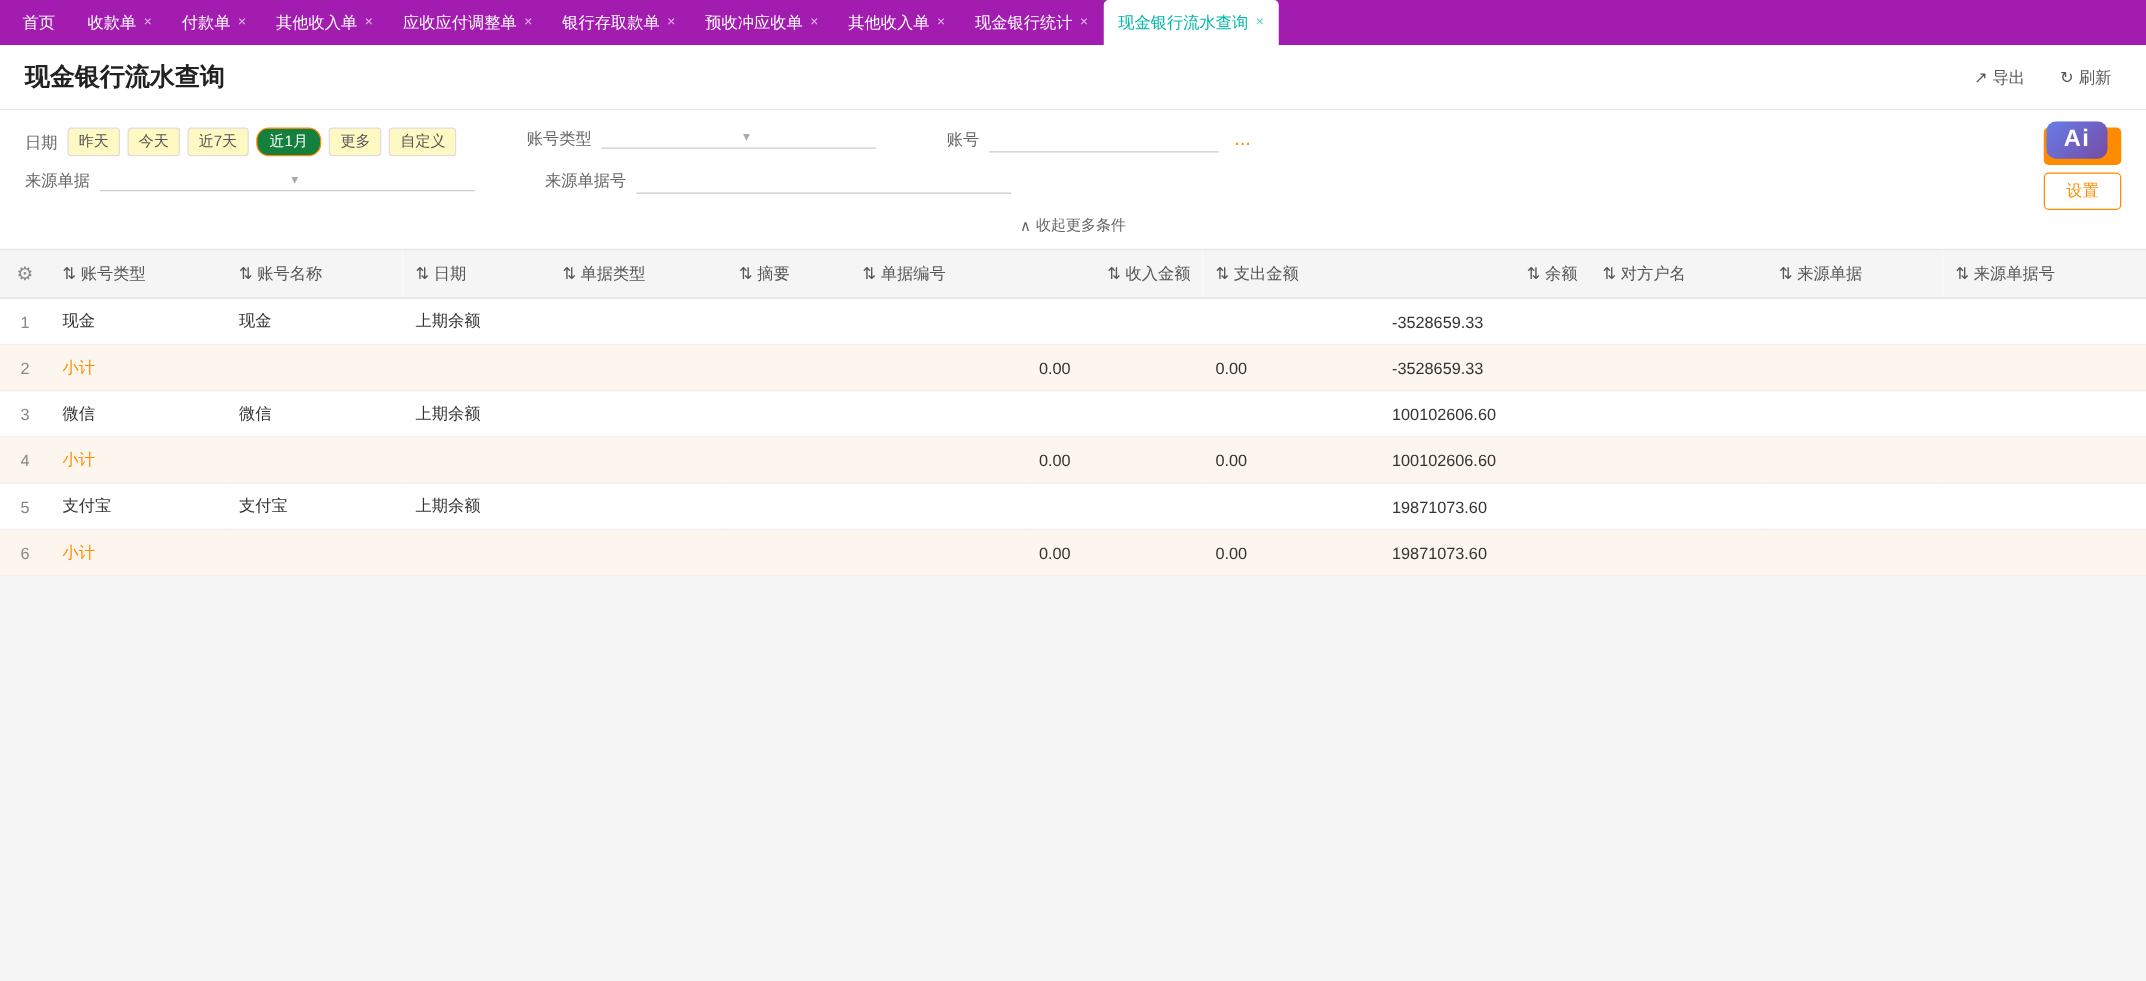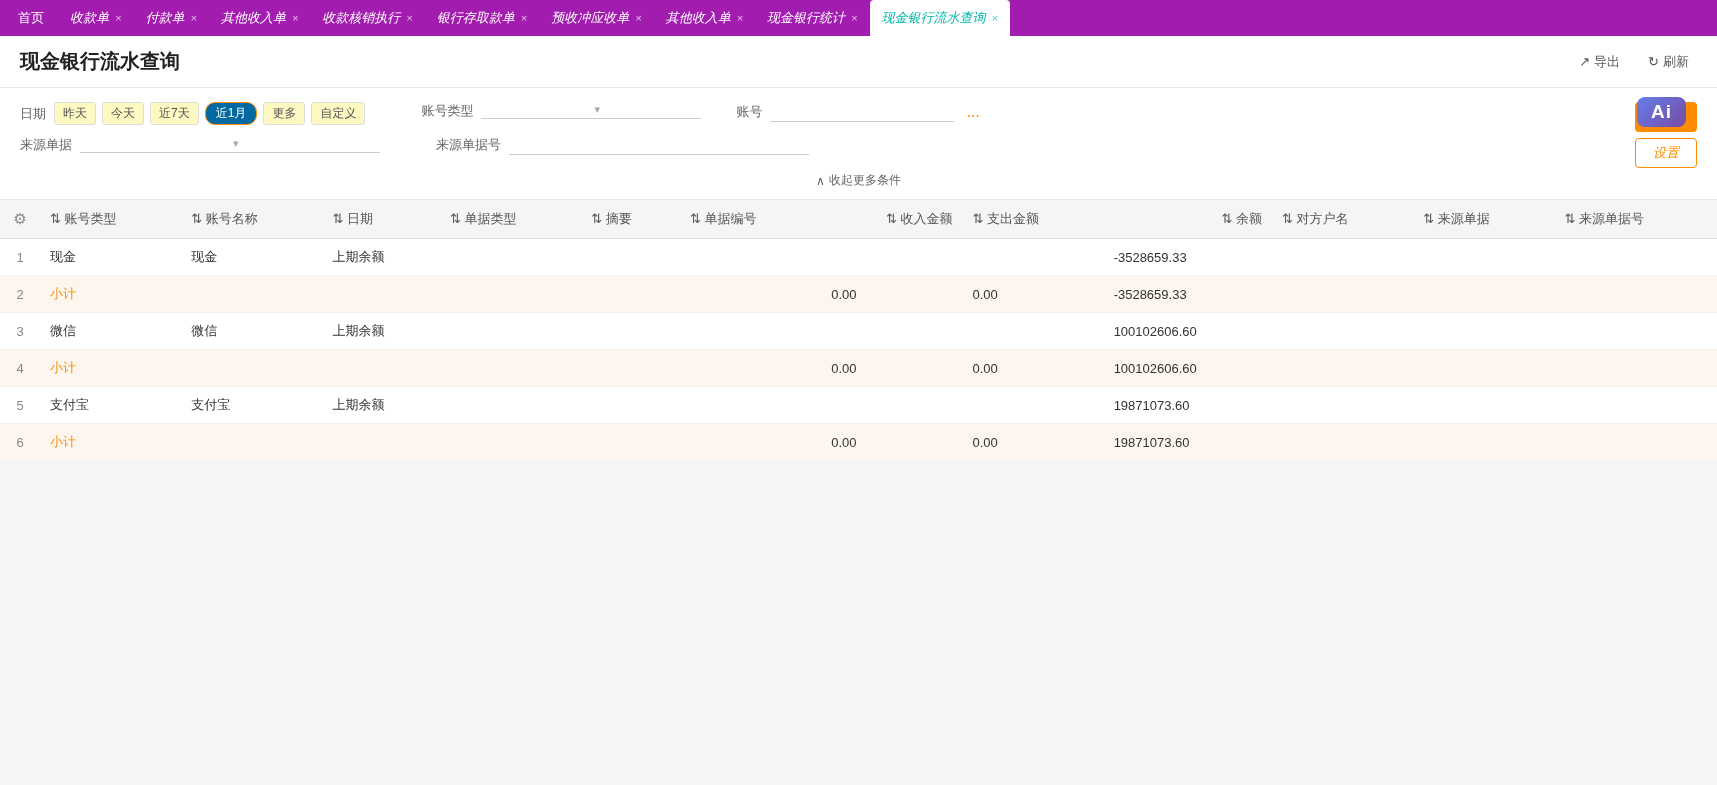--- a/index.html
+++ b/index.html
@@ -16,21 +16,20 @@
     }
     .nav-item {
       color: #fff;
       padding: 0 12px;
       height: 36px;
       display: flex;
       align-items: center;
       cursor: pointer;
       white-space: nowrap;
       font-size: 13px;
-      font-style: italic;
     }
     .nav-item.active {
       background: #fff;
       color: #00b8a9;
       border-radius: 4px 4px 0 0;
     }
     .nav-item .close-x {
       margin-left: 6px;
       font-size: 11px;
       opacity: 0.7;
@@ -102,21 +101,21 @@
     .date-btn {
       padding: 2px 8px;
       border: 1px solid #ddd;
       border-radius: 3px;
       background: #fef9c3;
       cursor: pointer;
       font-size: 12px;
       color: #555;
     }
     .date-btn.active {
-      background: #0369a1;
+      background: #15803d;
       color: #fff;
       border-color: #ff8c00;
       border-radius: 10px;
       padding: 2px 10px;
     }
     .date-range {
       color: #888;
       font-size: 12px;
       margin-left: 4px;
     }
@@ -163,21 +162,20 @@
     }
     .btn-settings {
       background: #fff;
       color: #ff8c00;
       border: 1px solid #ff8c00;
       border-radius: 4px;
       padding: 5px 6px;
       cursor: pointer;
       font-size: 13px;
       white-space: nowrap;
-      font-style: italic;
     }
     .right-actions {
       display: flex;
       flex-direction: column;
       gap: 6px;
       align-self: flex-start;
     }
     .filter-row-top {
       display: flex;
       align-items: flex-start;
@@ -273,21 +271,21 @@
   </div>
   <div class="nav-item">
     <span>付款单</span>
     <span class="close-x">×</span>
   </div>
   <div class="nav-item">
     <span>其他收入单</span>
     <span class="close-x">×</span>
   </div>
   <div class="nav-item">
-    <span>收款核销执行</span>
+    <span>应收应付调整单</span>
     <span class="close-x">×</span>
   </div>
   <div class="nav-item">
     <span>银行存取款单</span>
     <span class="close-x">×</span>
   </div>
   <div class="nav-item">
     <span>预收冲应收单</span>
     <span class="close-x">×</span>
   </div>
@@ -340,21 +338,21 @@
         </div>
 
         <div style="display:flex;align-items:center;gap:8px;margin-left:40px;">
           <span class="filter-label">账号类型</span>
           <div class="filter-select" style="min-width:220px;">
             <span></span>
             <span class="arrow">▾</span>
           </div>
         </div>
 
-        <div style="display:flex;align-items:center;gap:8px;margin-left:19px;">
+        <div style="display:flex;align-items:center;gap:8px;margin-left:40px;">
           <span class="filter-label">账号</span>
           <input class="filter-input" type="text" style="min-width: 180px;">
           <span class="dots-btn">...</span>
         </div>
       </div>
 
       <div class="filter-row">
         <div style="display:flex;align-items:center;gap:8px;">
           <span class="filter-label">来源单据</span>
           <div class="filter-select" style="min-width:300px;">

